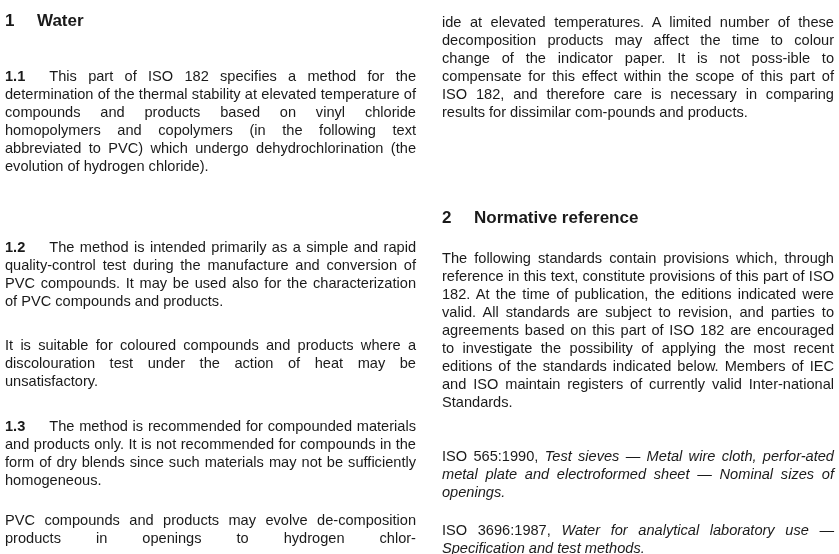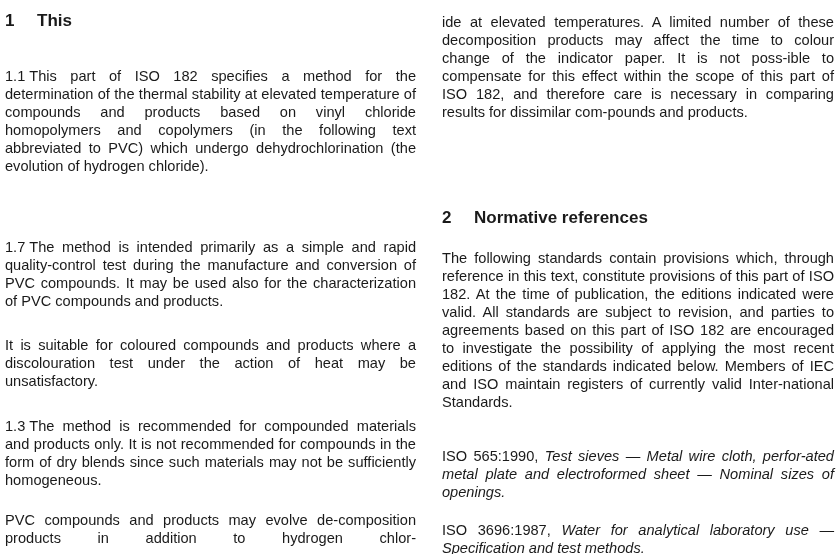--- a/index.html
+++ b/index.html
@@ -5,53 +5,53 @@
   html, body { margin:0; padding:0; background:#ffffff; }
   body { width:839px; height:554px; position:relative; overflow:hidden;
          font-family:"Liberation Sans", sans-serif; color:#1a1a1a; }
   .col { position:absolute; width:411px; }
   .left { left:5px; }
   .right { left:442px; width:392px; }
   .h { position:absolute; font-weight:bold; font-size:17px; margin:0; white-space:nowrap; }
   .h .num { display:inline-block; width:32px; }
   .p { position:absolute; margin:0; font-size:14.6px; line-height:18px; text-align:justify;
        text-align-last:left; }
-  .p .sn { font-weight:normal; margin-right:4px; }
+  .p .sn { font-weight:bold; margin-right:24px; }
   .ref i { font-style:italic; }
 </style>
 </head>
 <body>
 
 <div class="col left">
   <h2 class="h" style="top:11px;">
-    <span class="num">1</span><span>This</span>
+    <span class="num">1</span><span>Water</span>
   </h2>
 
   <p class="p" style="top:67px;width:411px;">
     <span class="sn">1.1</span><span>This part of ISO 182 specifies a method for the determination of the thermal stability at elevated temperature of compounds and products based on vinyl chloride homopolymers and copolymers (in the following text abbreviated to PVC) which undergo dehydrochlorination (the evolution of hydrogen chloride).</span>
   </p>
 
   <p class="p" style="top:238px;width:411px;">
-    <span class="sn">1.7</span><span>The method is intended primarily as a simple and rapid quality-control test during the manufacture and conversion of PVC compounds. It may be used also for the characterization of PVC compounds and products.</span>
+    <span class="sn">1.2</span><span>The method is intended primarily as a simple and rapid quality-control test during the manufacture and conversion of PVC compounds. It may be used also for the characterization of PVC compounds and products.</span>
   </p>
 
   <p class="p" style="top:336px;width:411px;">It is suitable for coloured compounds and products where a discolouration test under the action of heat may be unsatisfactory.</p>
 
   <p class="p" style="top:417px;width:411px;">
     <span class="sn">1.3</span><span>The method is recommended for compounded materials and products only. It is not recommended for compounds in the form of dry blends since such materials may not be sufficiently homogeneous.</span>
   </p>
 
-  <p class="p" style="top:511px;width:411px;text-align-last:justify;">PVC compounds and products may evolve de-composition products in addition to hydrogen chlor-</p>
+  <p class="p" style="top:511px;width:411px;text-align-last:justify;">PVC compounds and products may evolve de-composition products in openings to hydrogen chlor-</p>
 </div>
 
 <div class="col right">
   <p class="p" style="top:13px;width:392px;">ide at elevated temperatures. A limited number of these decomposition products may affect the time to colour change of the indicator paper. It is not poss-ible to compensate for this effect within the scope of this part of ISO 182, and therefore care is necessary in comparing results for dissimilar com-pounds and products.</p>
 
   <h2 class="h" style="top:208px;">
-    <span class="num">2</span><span>Normative references</span>
+    <span class="num">2</span><span>Normative reference</span>
   </h2>
 
   <p class="p" style="top:249px;width:392px;">The following standards contain provisions which, through reference in this text, constitute provisions of this part of ISO 182. At the time of publication, the editions indicated were valid. All standards are subject to revision, and parties to agreements based on this part of ISO 182 are encouraged to investigate the possibility of applying the most recent editions of the standards indicated below. Members of IEC and ISO maintain registers of currently valid Inter-national Standards.</p>
 
   <p class="p ref" style="top:447px;width:392px;">
     <span>ISO 565:1990, </span><i>Test sieves — Metal wire cloth, perfor-ated metal plate and electroformed sheet — Nominal sizes of openings.</i>
   </p>
 
   <p class="p ref" style="top:521px;width:392px;">
     <span>ISO 3696:1987, </span><i>Water for analytical laboratory use — Specification and test methods.</i>

